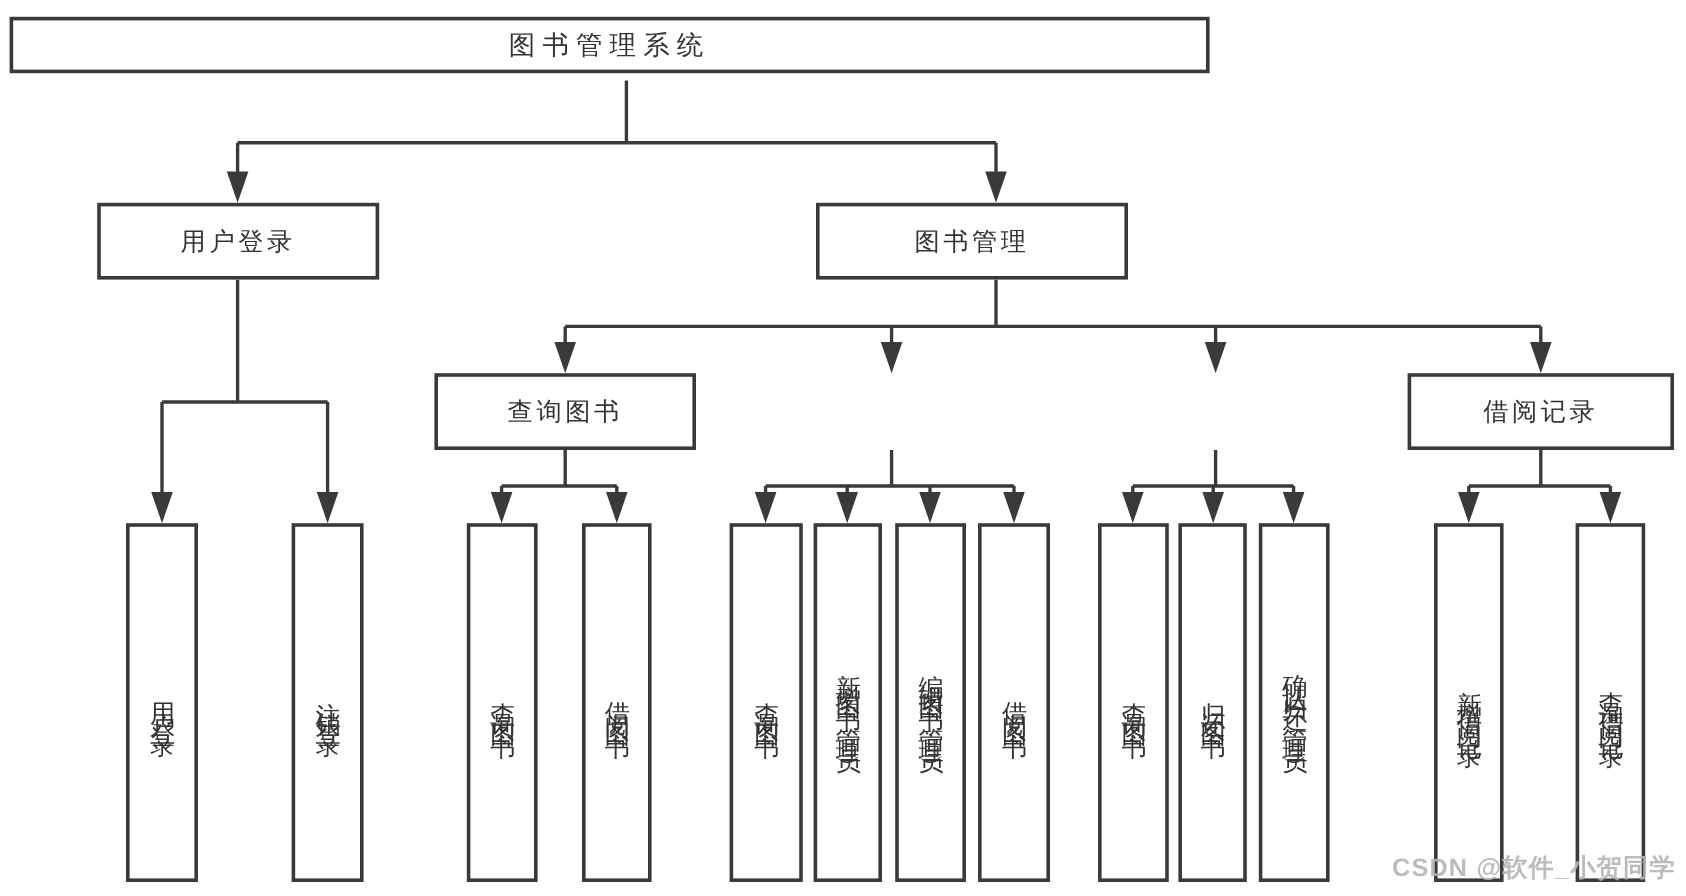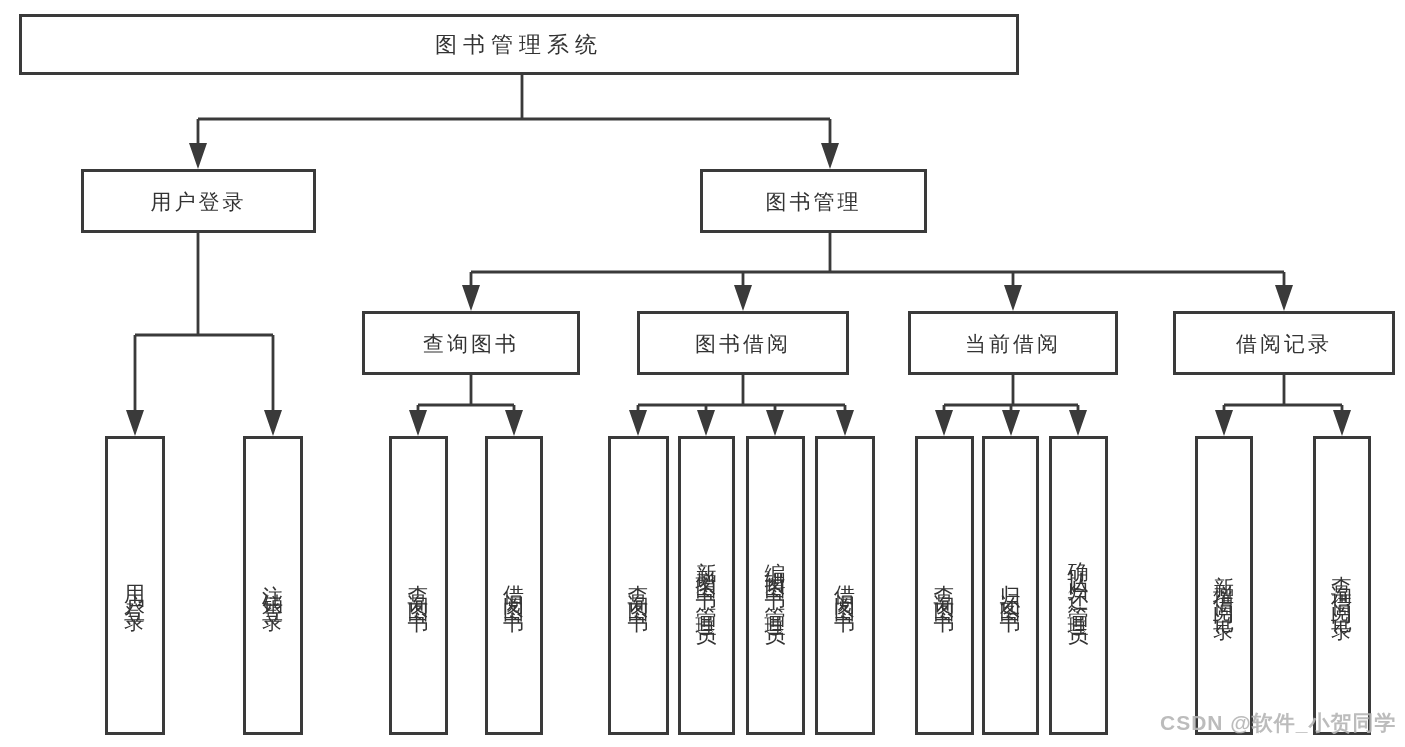--- a/index.html
+++ b/index.html
@@ -49,39 +49,33 @@
       <path class="heads" d="M189 143 L207 143 L198 169 Z M821 143 L839 143 L830 169 Z
         M462 285 L480 285 L471 311 Z M734 285 L752 285 L743 311 Z M1004 285 L1022 285 L1013 311 Z M1275 285 L1293 285 L1284 311 Z
         M126 410 L144 410 L135 436 Z M264 410 L282 410 L273 436 Z
         M409 410 L427 410 L418 436 Z M505 410 L523 410 L514 436 Z
         M629 410 L647 410 L638 436 Z M697 410 L715 410 L706 436 Z M766 410 L784 410 L775 436 Z M836 410 L854 410 L845 436 Z
         M935 410 L953 410 L944 436 Z M1002 410 L1020 410 L1011 436 Z M1069 410 L1087 410 L1078 436 Z
         M1215 410 L1233 410 L1224 436 Z M1333 410 L1351 410 L1342 436 Z"></path>
     </g>
   </svg>
 
-  <div class="box h root-box" style="left:19px;top:14px;width:1000px;height:61px">
+  <div class="box h root-box" style="left:8px;top:14px;width:1000px;height:47px">
     <span>图书管理系统</span>
   </div>
 
   <div class="box h" style="left:81px;top:169px;width:235px;height:64px">
     <span>用户登录</span>
   </div>
-  <div class="box h" style="left:700px;top:169px;width:227px;height:64px">
+  <div class="box h" style="left:680px;top:169px;width:260px;height:64px">
     <span>图书管理</span>
   </div>
 
   <div class="box h" style="left:362px;top:311px;width:218px;height:64px">
     <span>查询图书</span>
-  </div>
-  <div class="box h" style="left:637px;top:311px;width:212px;height:64px">
-    <span>图书借阅</span>
-  </div>
-  <div class="box h" style="left:908px;top:311px;width:210px;height:64px">
-    <span>当前借阅</span>
   </div>
   <div class="box h" style="left:1173px;top:311px;width:222px;height:64px">
     <span>借阅记录</span>
   </div>
 
   <div class="box v" style="left:105px;top:436px;width:60px;height:299px">
     <span>用户登录</span>
   </div>
   <div class="box v" style="left:243px;top:436px;width:60px;height:299px">
     <span>注销登录</span>

